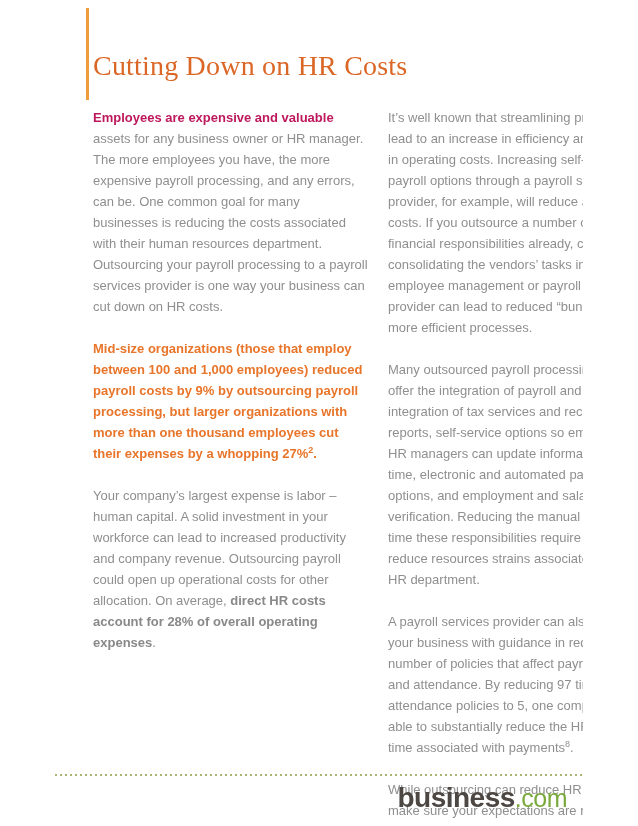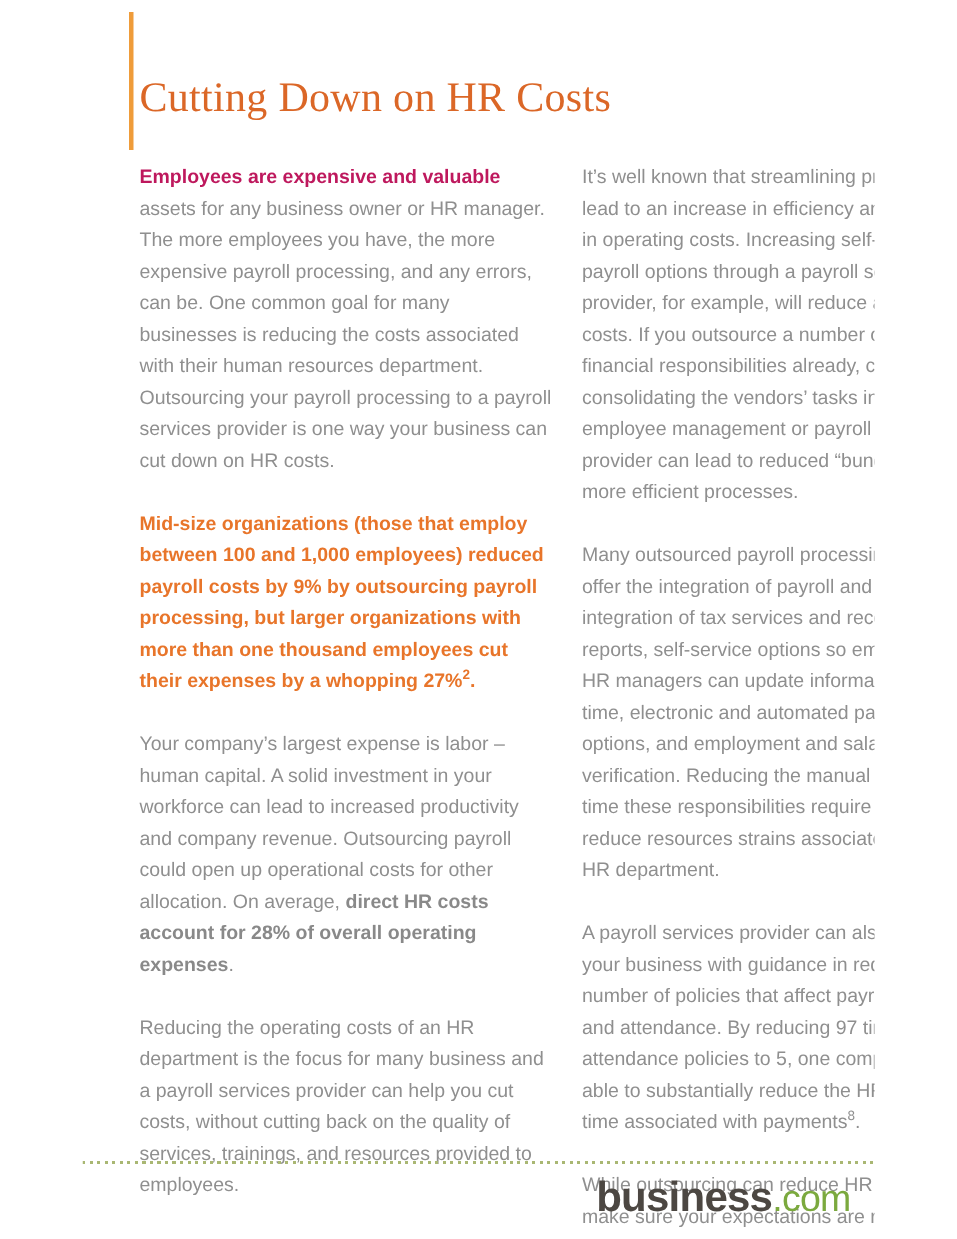--- a/index.html
+++ b/index.html
@@ -57,21 +57,20 @@
 <div class="page">
   <div class="accent-tick"></div>
 
   <h1 class="title">Cutting Down on HR Costs</h1>
 
   <div class="columns">
     <div class="col">
         <p class="para"><span class="seg-bold-green">Employees are expensive and valuable</span><span class="seg-normal"> assets for any business owner or HR manager. The more employees you have, the more expensive payroll processing, and any errors, can be. One common goal for many businesses is reducing the costs associated with their human resources department. Outsourcing your payroll processing to a payroll services provider is one way your business can cut down on HR costs.</span></p>
         <p class="para"><span class="seg-bold-orange">Mid-size organizations (those that employ between 100 and 1,000 employees) reduced payroll costs by 9% by outsourcing payroll processing, but larger organizations with more than one thousand employees cut their expenses by a whopping 27%</span><sup class="seg-sup-orange">2</sup><span class="seg-bold-orange">.</span></p>
         <p class="para"><span class="seg-normal">Your company’s largest expense is labor – human capital. A solid investment in your workforce can lead to increased productivity and company revenue. Outsourcing payroll could open up operational costs for other allocation. On average, </span><span class="seg-bold-gray">direct HR costs account for 28% of overall operating expenses</span><span class="seg-normal">.</span></p>
-        <p class="para"><span class="seg-normal">Reducing the operating costs of an HR department is the focus for many business and a payroll services provider can help you cut costs, without cutting back on the quality of services, trainings, and resources provided to employees.</span></p>
       </div>
     <div class="col">
         <p class="para"><span class="seg-normal">It’s well known that streamlining processes can lead to an increase in efficiency and a reduction in operating costs. Increasing self-service payroll options through a payroll services provider, for example, will reduce administration costs. If you outsource a number of HR financial responsibilities already, consider how consolidating the vendors’ tasks into a single employee management or payroll services provider can lead to reduced “bundle rates” or more efficient processes.</span></p>
         <p class="para"><span class="seg-normal">Many outsourced payroll processing companies offer the integration of payroll and HR data, the integration of tax services and reconciliation reports, self-service options so employees or HR managers can update information at any time, electronic and automated payment options, and employment and salary verification. Reducing the manual effort and time these  responsibilities require will greatly reduce resources strains associated with an HR department.</span></p>
         <p class="para"><span class="seg-normal">A payroll services provider can also provide your business with guidance in reducing the number of policies that affect payroll, e.g. time and attendance. By reducing 97 time and attendance policies to 5, one company was able to substantially reduce the HR and payroll time associated with payments</span><sup class="seg-sup">8</sup><span class="seg-normal">.</span></p>
         <p class="para"><span class="seg-normal">While outsourcing can reduce HR related costs, make sure your expectations are realistic. The smaller the organization, the smaller the percentage you are likely to save. Many reports and case studies have shown that companies can expect an average savings of 20-30%.</span></p>
       </div>
   </div>
 
 

